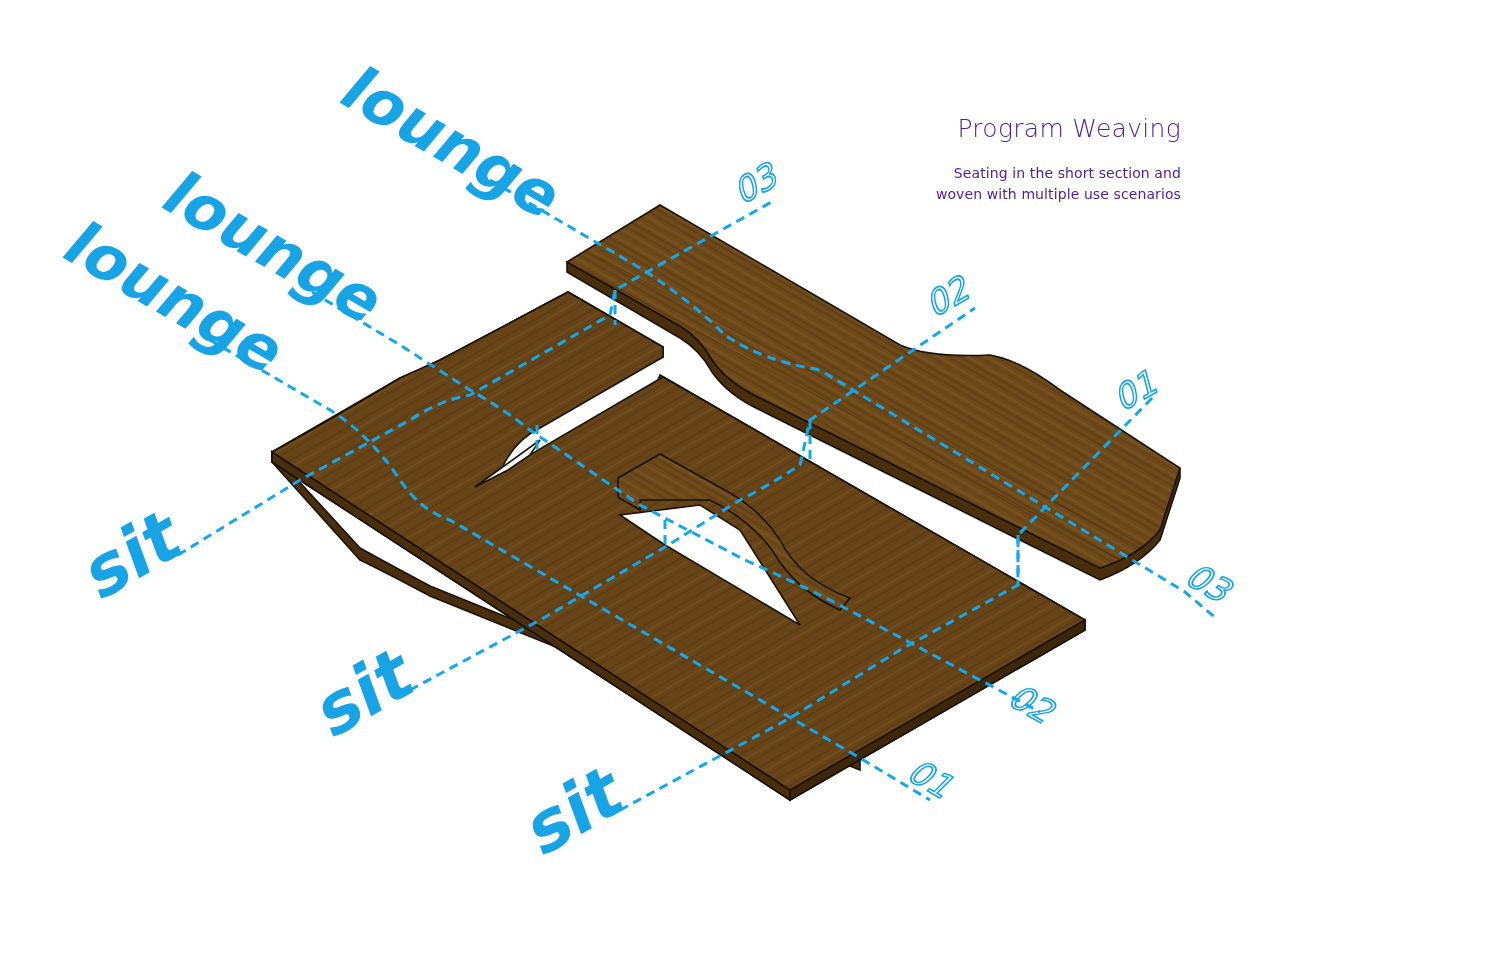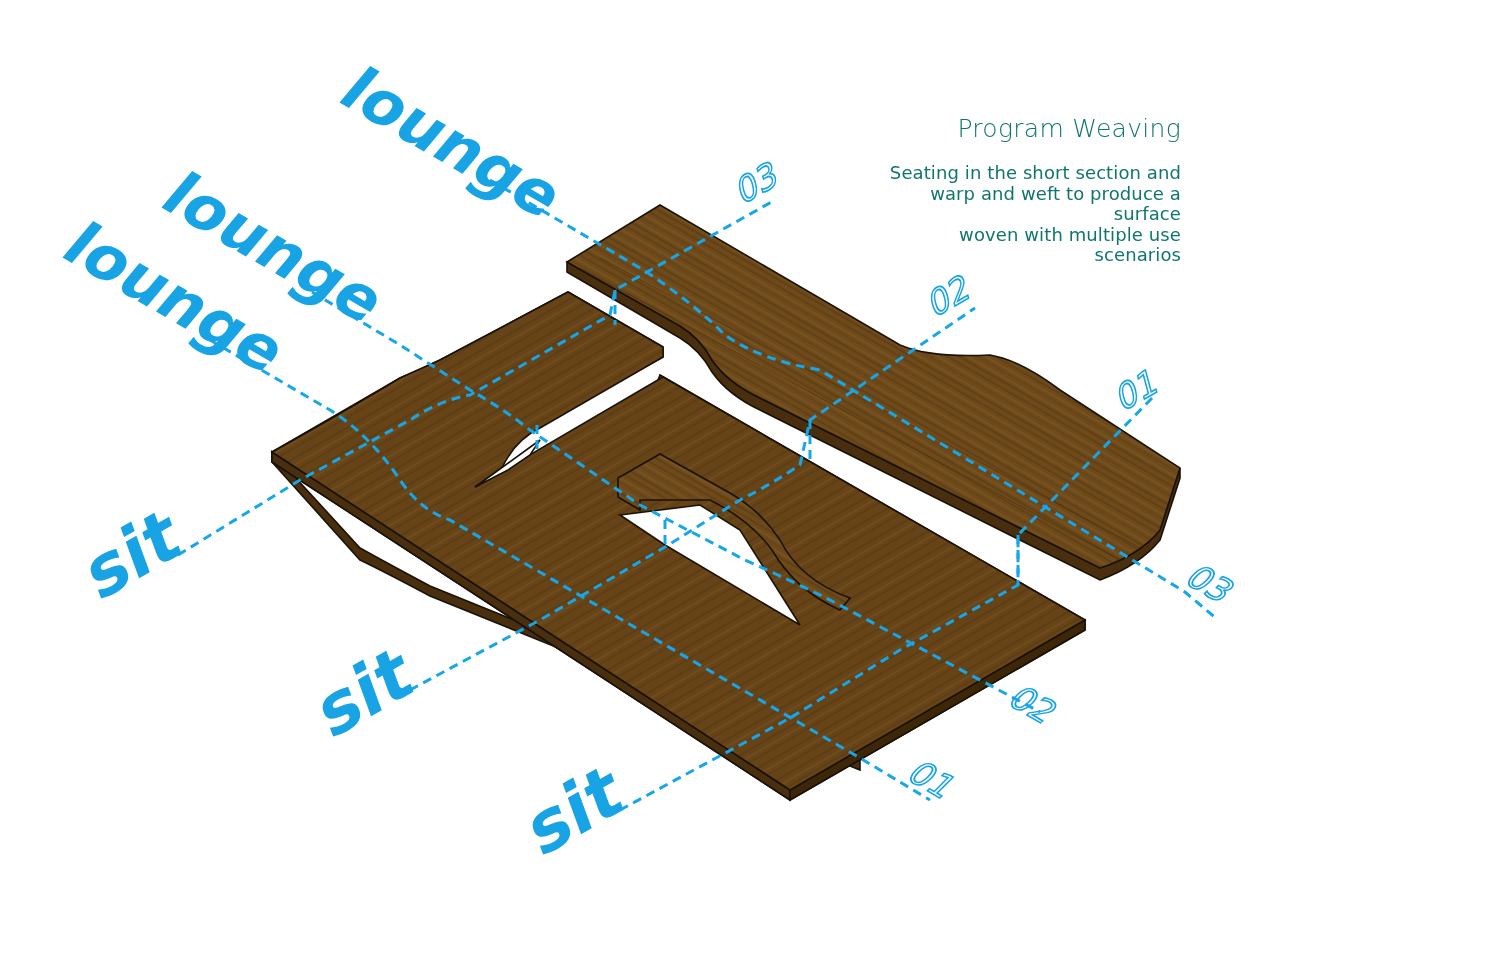--- a/index.html
+++ b/index.html
@@ -1,20 +1,20 @@
 <!DOCTYPE html>
 <html><head>
 <meta charset="utf-8">
 <style>
   html, body { margin: 0; padding: 0; background: #ffffff; }
   body { width: 1500px; height: 971px; position: relative; overflow: hidden; font-family: "DejaVu Sans", sans-serif; }
   #stage { position: absolute; left: 0; top: 0; width: 1500px; height: 971px; }
-  .info { position: absolute; right: 319px; top: 114px; text-align: right; color: #0f766e; }
+  .info { position: absolute; right: 319px; top: 114px; text-align: right; color: #4c1d95; }
   .info-title { font-family: "DejaVu Sans", sans-serif; font-weight: 300; font-size: 25px; letter-spacing: 0.3px; margin-bottom: 20px; }
-  .info-body { font-family: "DejaVu Sans", sans-serif; font-size: 18px; line-height: 20.5px; letter-spacing: 0.1px; width: 300px; }
+  .info-body { font-family: "DejaVu Sans", sans-serif; font-size: 14px; line-height: 20.5px; letter-spacing: 0.1px; width: 300px; }
   .lbl-big { font-family: "DejaVu Sans", sans-serif; font-weight: bold; fill: #17a3e4; }
   .lbl-num { font-family: "DejaVu Sans", sans-serif; fill: none; stroke: #17a3e4; stroke-width: 1.6; }
   .sec { stroke: #16a6ea; stroke-width: 3; stroke-dasharray: 9 6; fill: none; }
   .edge { stroke: #1a1208; stroke-width: 1.6; }
 </style>
 </head>
 <body>
 
 <svg id="stage" viewBox="0 0 1500 971" xmlns="http://www.w3.org/2000/svg">
   <defs>
@@ -116,16 +116,15 @@
   </g>
   <g transform="translate(905,778) rotate(30) skewX(-15)">
     <text class="lbl-num" font-size="34">01</text>
   </g>
 </svg>
 
 <div class="info">
   <div class="info-title">Program Weaving</div>
   <div class="info-body">
     <div>Seating in the short section and</div>
-    <div>warp and weft to produce a surface</div>
     <div>woven with multiple use scenarios</div>
   </div>
 </div>
 
 </body></html>

